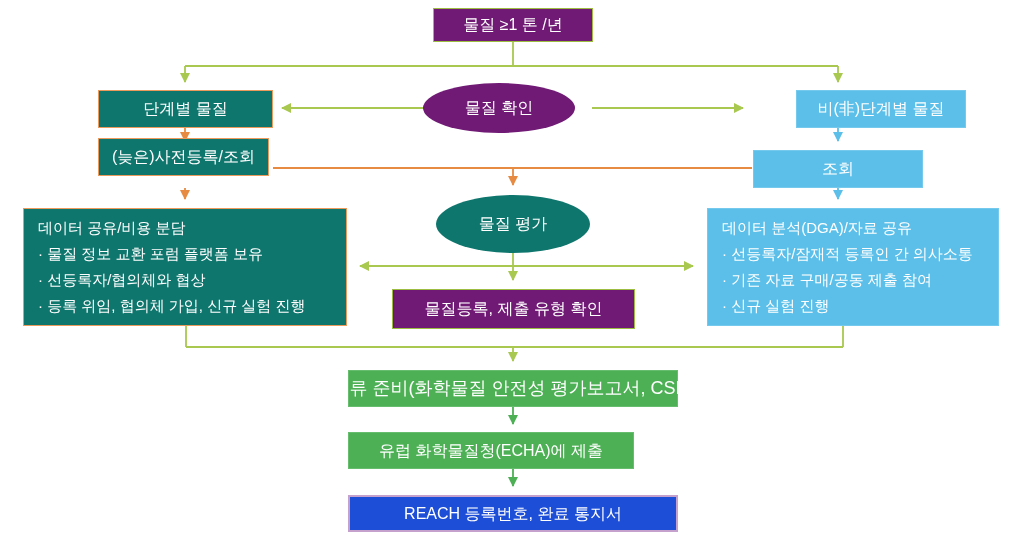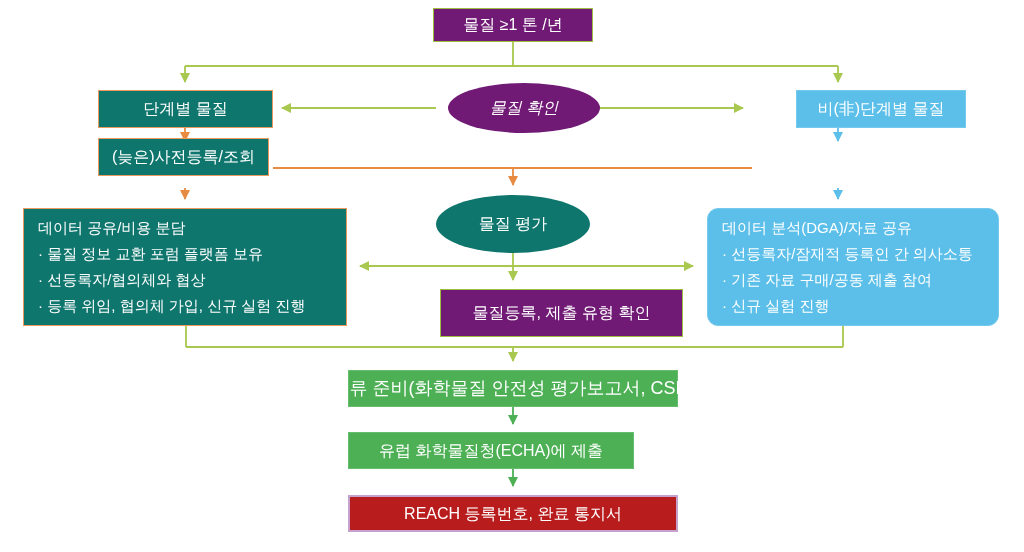--- a/index.html
+++ b/index.html
@@ -8,21 +8,21 @@
     font-family:"Liberation Sans","DejaVu Sans",sans-serif;
   }
   .node{
     position:absolute;color:#ffffff;display:flex;align-items:center;justify-content:center;
     text-align:center;font-size:16px;line-height:1.25;box-sizing:border-box;white-space:nowrap;
   }
   .lg  {background:#701a75;border:1px solid #9cbd41;}
   .or  {background:#0f766e;border:1px solid #eb9a5c;}
   .bl  {background:#5bbfe9;border:1px solid #74c9ec;}
   .dg  {background:#4db055;border:1px solid #66bd6d;}
-  .pu  {background:#b91c1c;border:2px solid #c5a2cd;}
+  .pu  {background:#1d4ed8;border:2px solid #c5a2cd;}
   .ellipse{border-radius:50%;border:none;}
   .bigbox{
     align-items:flex-start;justify-content:flex-start;text-align:left;
     padding:6px 14px;font-size:15px;line-height:26px;white-space:normal;
     flex-direction:column;display:flex;
   }
   .bigbox .t{white-space:nowrap;}
   svg.wires{position:absolute;left:0;top:0;width:1024px;height:552px;pointer-events:none;}
 </style>
 </head>
@@ -80,44 +80,45 @@
     <g stroke="#4db055" stroke-width="1.8" fill="none">
       <path d="M513 407 V424" marker-end="url(#ah-dg)"></path>
       <path d="M513 469 V486" marker-end="url(#ah-dg)"></path>
     </g>
   </svg>
 
   <div class="node lg" style="left:433px;top:8px;width:160px;height:34px;">물질 ≥1 톤 /년</div>
 
   <div class="node or" style="left:98px;top:90px;width:175px;height:38px;">단계별 물질</div>
 
-  <div class="node lg ellipse" style="left:448px;top:83px;width:152px;height:50px;font-style:italic;">물질 확인</div>
+  <div class="node lg ellipse" style="left:423px;top:83px;width:152px;height:50px;">물질 확인</div>
 
   <div class="node bl" style="left:753px;top:90px;width:170px;height:38px;margin-left:43px;">비(非)단계별 물질</div>
 
   <div class="node or" style="left:98px;top:138px;width:171px;height:38px;">(늦은)사전등록/조회</div>
 
+  <div class="node bl" style="left:753px;top:150px;width:170px;height:38px;">조회</div>
 
   <div class="node or ellipse" style="left:436px;top:195px;width:154px;height:58px;">물질 평가</div>
 
   <div class="node or bigbox" style="left:23px;top:208px;width:324px;height:118px;">
     <div class="t">데이터 공유/비용 분담</div>
     <div class="t">· 물질 정보 교환 포럼 플랫폼 보유</div>
     <div class="t">· 선등록자/협의체와 협상</div>
     <div class="t">· 등록 위임, 협의체 가입, 신규 실험 진행</div>
   </div>
 
-  <div class="node bl bigbox" style="left:707px;top:208px;width:292px;height:118px;border-radius:11px;">
+  <div class="node bl bigbox" style="left:707px;top:208px;width:292px;height:118px;">
     <div class="t">데이터 분석(DGA)/자료 공유</div>
     <div class="t">· 선등록자/잠재적 등록인 간 의사소통</div>
     <div class="t">· 기존 자료 구매/공동 제출 참여</div>
     <div class="t">· 신규 실험 진행</div>
   </div>
 
-  <div class="node lg" style="left:392px;top:289px;width:243px;height:48px;margin-left:48px;">물질등록, 제출 유형 확인</div>
+  <div class="node lg" style="left:392px;top:289px;width:243px;height:40px;">물질등록, 제출 유형 확인</div>
 
   <div class="node dg" style="left:348px;top:370px;width:330px;height:37px;font-size:18px;">서류 준비(화학물질 안전성 평가보고서, CSR)</div>
 
   <div class="node dg" style="left:348px;top:432px;width:286px;height:37px;">유럽 화학물질청(ECHA)에 제출</div>
 
   <div class="node pu" style="left:348px;top:495px;width:330px;height:37px;">REACH 등록번호, 완료 통지서</div>
 
 </div>
 
 </body></html>

